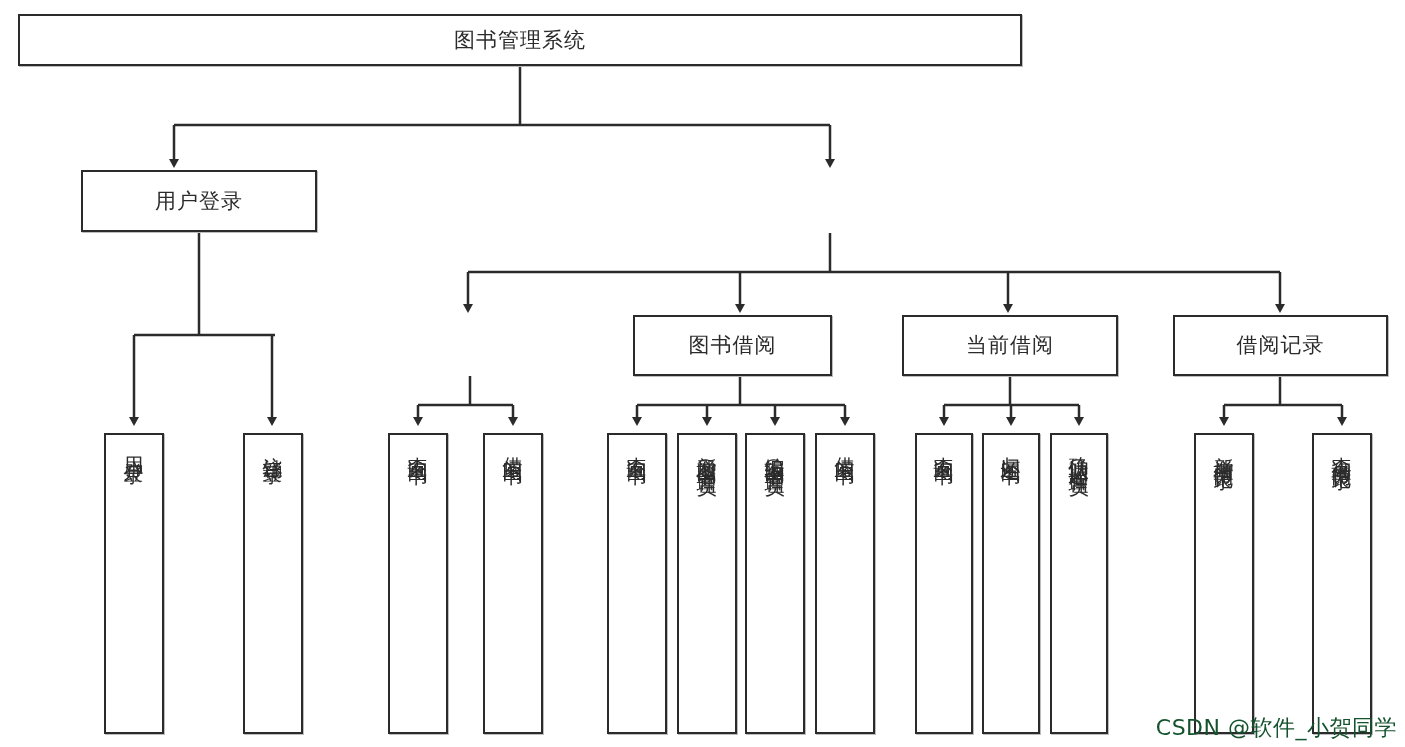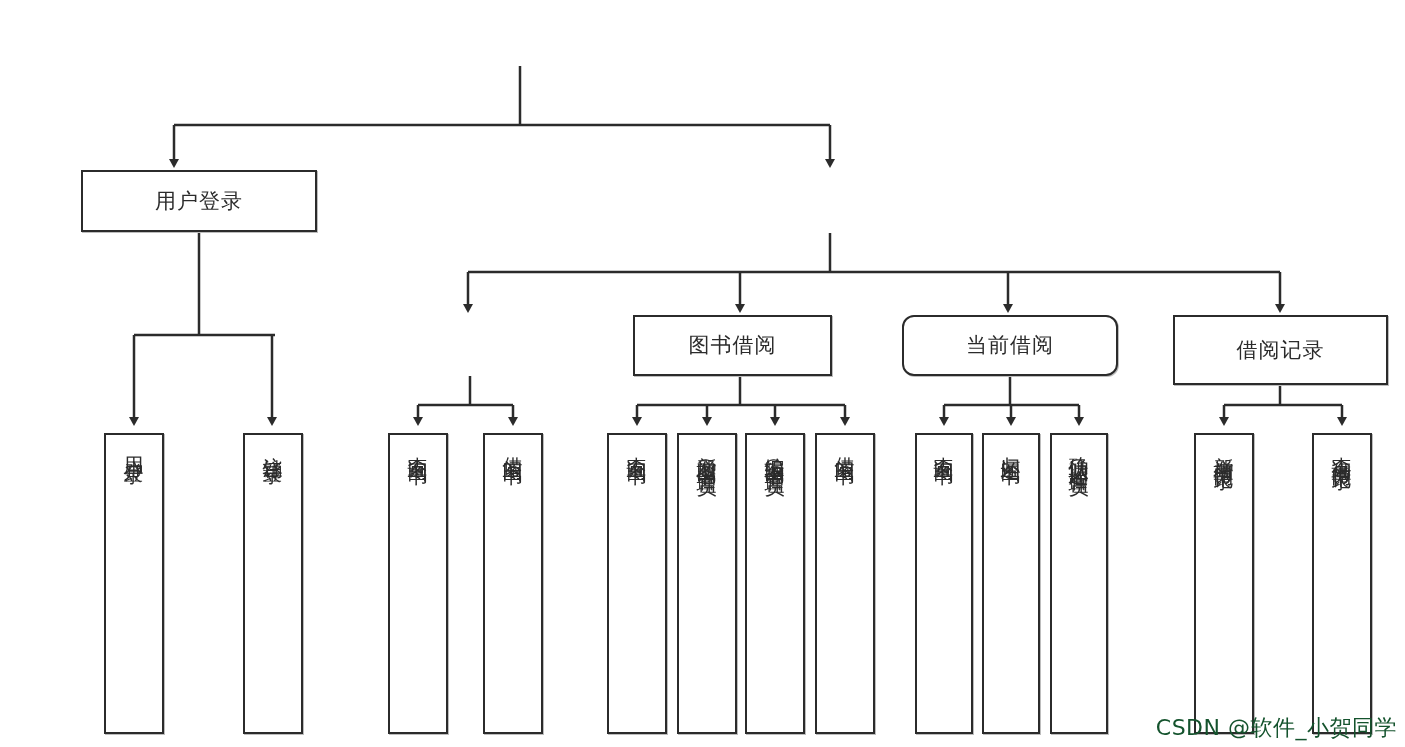--- a/index.html
+++ b/index.html
@@ -115,32 +115,35 @@
       <path d="M1011,405 L1011,418" marker-end="url(#arrow)"></path>
       <path d="M1079,405 L1079,418" marker-end="url(#arrow)"></path>
 
       <path d="M1280,376 L1280,405"></path>
       <path d="M1224,405 L1342,405"></path>
       <path d="M1224,405 L1224,418" marker-end="url(#arrow)"></path>
       <path d="M1342,405 L1342,418" marker-end="url(#arrow)"></path>
     </g>
   </svg>
 
+  <div class="node" style="left:18px; top:14px; width:1004px; height:52px;">
+    <span class="label">图书管理系统</span>
+  </div>
 
   <div class="node" style="left:81px; top:170px; width:236px; height:62px;">
     <span class="label">用户登录</span>
   </div>
 
   <div class="node" style="left:633px; top:315px; width:199px; height:61px;">
     <span class="label">图书借阅</span>
   </div>
-  <div class="node" style="left:902px; top:315px; width:216px; height:61px;border-radius:12px;">
+  <div class="node" style="left:902px; top:315px; width:216px; height:61px;">
     <span class="label">当前借阅</span>
   </div>
-  <div class="node" style="left:1173px; top:315px; width:215px; height:70px;">
+  <div class="node" style="left:1173px; top:315px; width:215px; height:61px;">
     <span class="label">借阅记录</span>
   </div>
 
   <div class="node vertical" style="left:104px; top:433px; width:60px; height:301px;">
     <span class="label">用户登录</span>
   </div>
   <div class="node vertical" style="left:243px; top:433px; width:60px; height:301px;">
     <span class="label">注销登录</span>
   </div>
 

